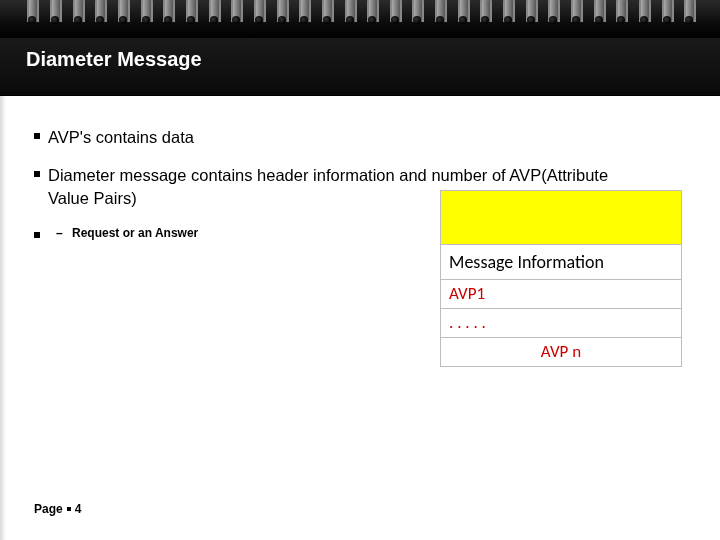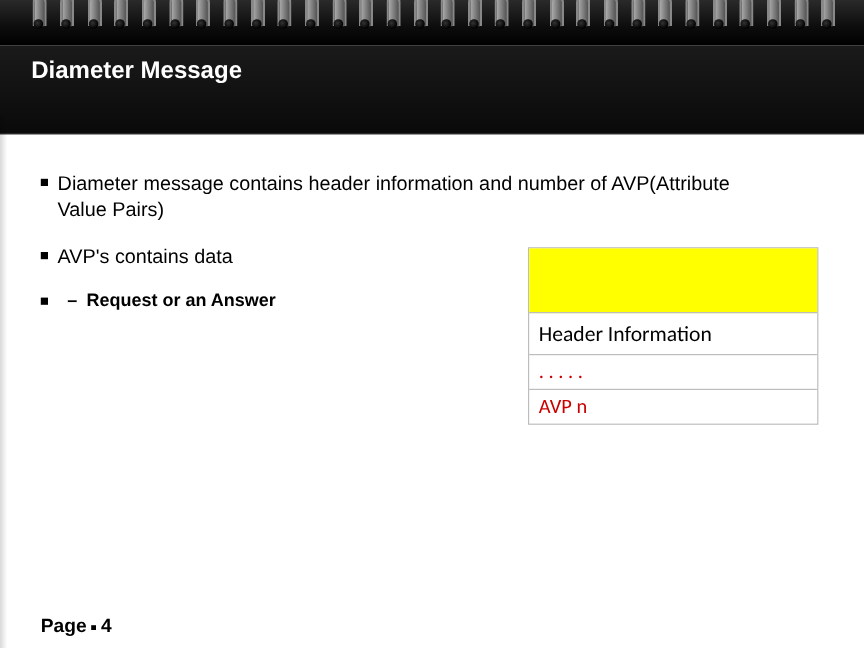--- a/index.html
+++ b/index.html
@@ -44,21 +44,21 @@
     bottom: 2px;
     left: 2px;
     width: 8px;
     height: 8px;
     background: radial-gradient(circle at 40% 40%, #333, #000 70%);
     border-radius: 50%;
   }
   .title-bar {
     width: 100%;
     background: linear-gradient(to bottom, #1a1a1a 0%, #0a0a0a 100%);
-    padding: 10px 26px 40px 26px;
+    padding: 10px 26px 24px 26px;
     border-bottom: 1px solid #000;
   }
   .title-bar h1 {
     color: #fff;
     font-size: 20px;
     font-weight: bold;
   }
   .content {
     position: relative;
     padding: 30px 30px 0 34px;
@@ -84,21 +84,21 @@
     height: 6px;
     background: #000;
   }
   ul.sub-list {
     list-style: none;
     margin-top: 14px;
   }
   ul.sub-list > li {
     position: relative;
     padding-left: 24px;
-    font-size: 15px;
+    font-size: 12px;
     font-weight: bold;
     color: #000;
   }
   ul.sub-list > li::before {
     content: "–";
     position: absolute;
     left: 8px;
     top: 0;
     font-weight: bold;
   }
@@ -108,39 +108,39 @@
     top: 94px;
     width: 242px;
     border: 1px solid #bdbdbd;
     background: #fff;
   }
   .diagram .row {
     border-bottom: 1px solid #bdbdbd;
     padding: 3px 8px 4px 8px;
     font-family: "Calibri", Arial, sans-serif;
   }
-  .diagram .row:last-child { border-bottom: none; }
+  .diagram .row:last-child { border-bottom: none; text-align: center; }
   .diagram .yellow {
     background: #ffff00;
     height: 54px;
   }
   .diagram .header {
     color: #000;
     font-size: 18px;
     padding: 6px 8px;
   }
   .diagram .avp {
     color: #cc0000;
     font-size: 17px;
   }
   .footer {
     position: absolute;
     left: 34px;
     bottom: 24px;
-    font-size: 16px;
+    font-size: 12px;
     font-weight: bold;
     color: #000;
     display: flex;
     align-items: center;
     gap: 4px;
   }
   .footer .sq {
     width: 4px;
     height: 4px;
     background: #000;
@@ -194,32 +194,33 @@
   </div>
 
   <div class="title-bar">
     <h1>Diameter Message</h1>
   </div>
 
   <div class="left-edge"></div>
 
   <div class="content">
     <ul class="main-list">
+      <li>AVP's contains data</li>
       <li style="max-width:600px;">Diameter message contains header information and number of AVP(Attribute Value Pairs)</li>
-      <li>AVP's contains data</li>
       <li>
         <ul class="sub-list">
           <li>Request or an Answer</li>
         </ul>
       </li>
     </ul>
 
     <div class="diagram">
       <div class="row yellow"></div>
-      <div class="row header">Header Information</div>
+      <div class="row header">Message Information</div>
+      <div class="row avp">AVP1</div>
       <div class="row avp">. . . . .</div>
       <div class="row avp">AVP n</div>
     </div>
 
     <div class="footer">
       <span>Page</span>
       <span class="sq"></span>
       <span>4</span>
     </div>
   </div>

